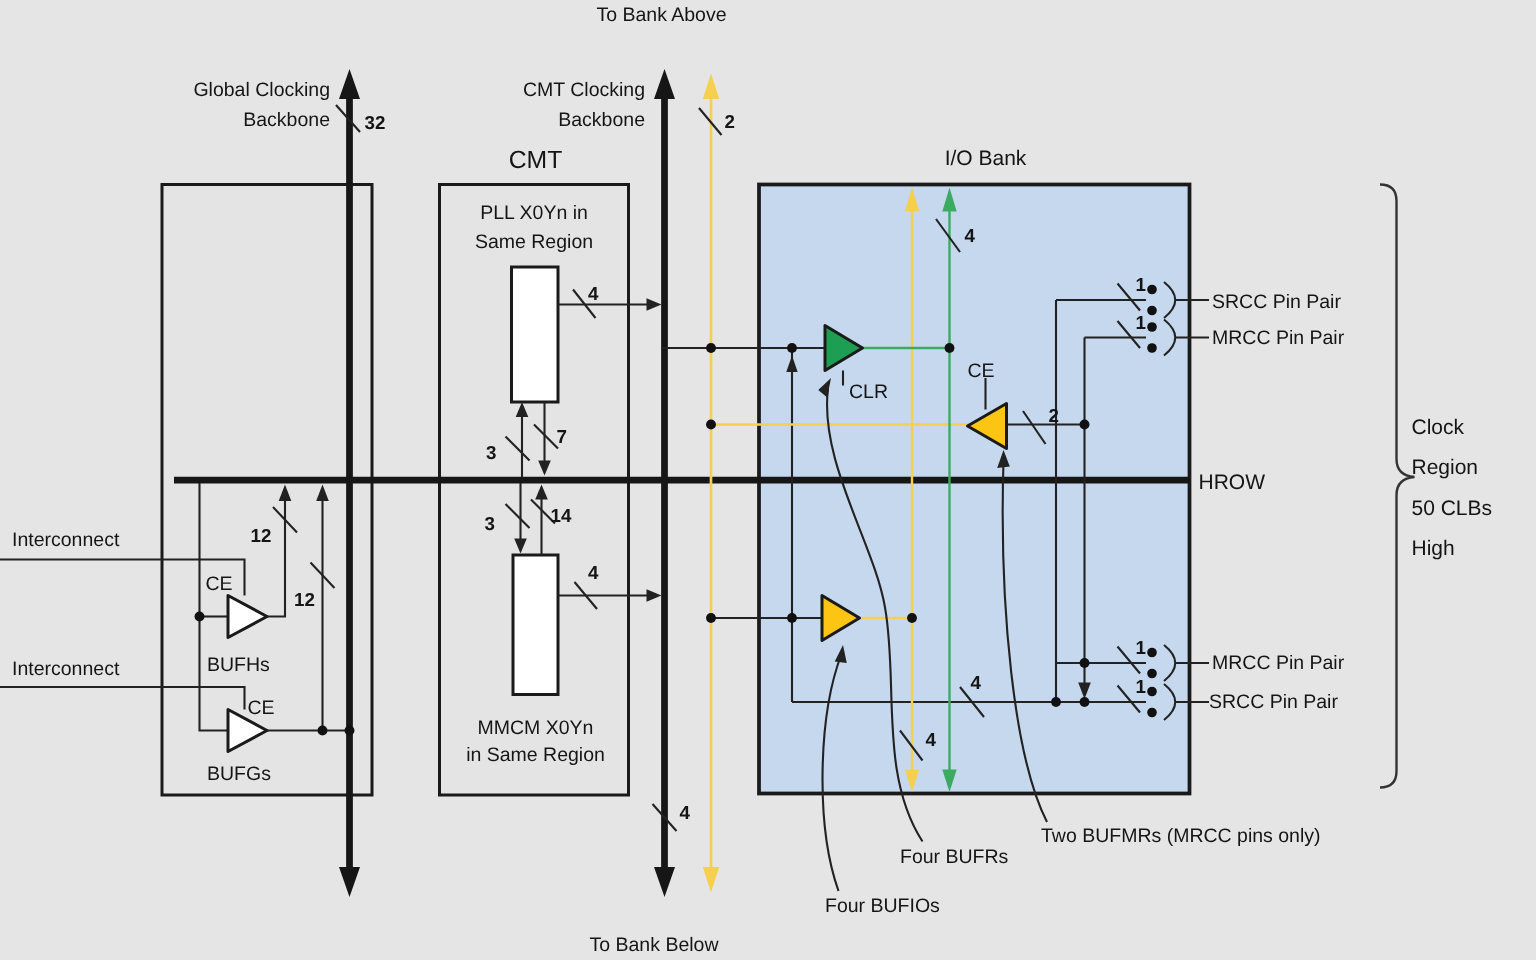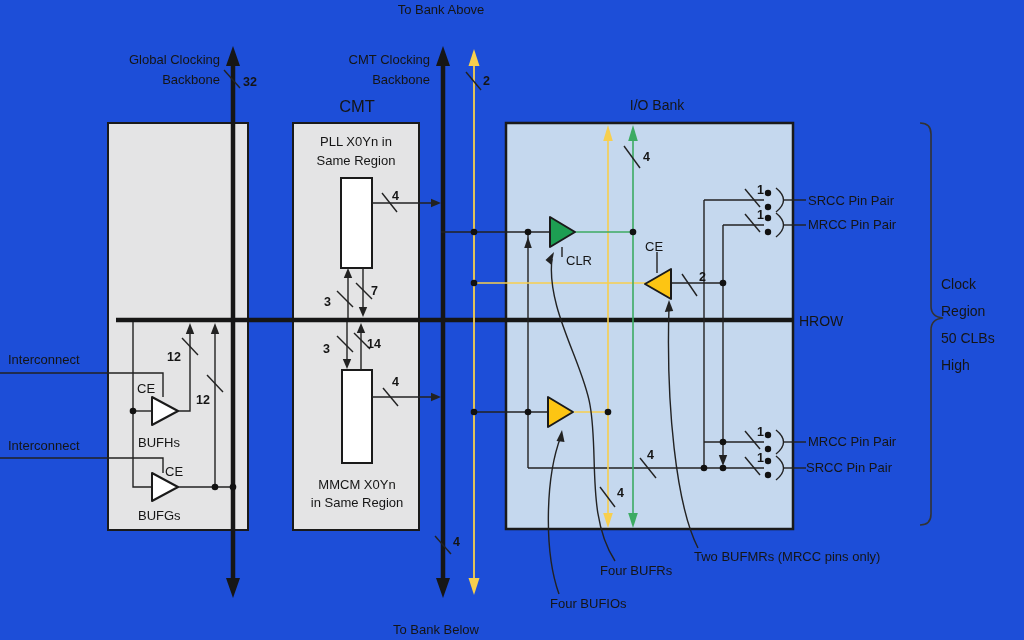--- a/index.html
+++ b/index.html
@@ -1,19 +1,19 @@
 <!DOCTYPE html>
 <html><head>
 <meta charset="utf-8">
 <style>
   html,body { margin:0; padding:0; background:#ffffff; }
   #canvas {
     position:relative;
     width:1024px; height:640px;
-    background:#1d4ed8;
+    background:#e5e5e5;
     font-family:"Liberation Sans", sans-serif;
     overflow:hidden;
   }
   svg text {
     font-family:"Liberation Sans", sans-serif;
     fill:#151515;
   }
   .lbl  { font-size:13px; }
   .num  { font-size:12.5px; font-weight:bold; }
   .t14  { font-size:14px; }

